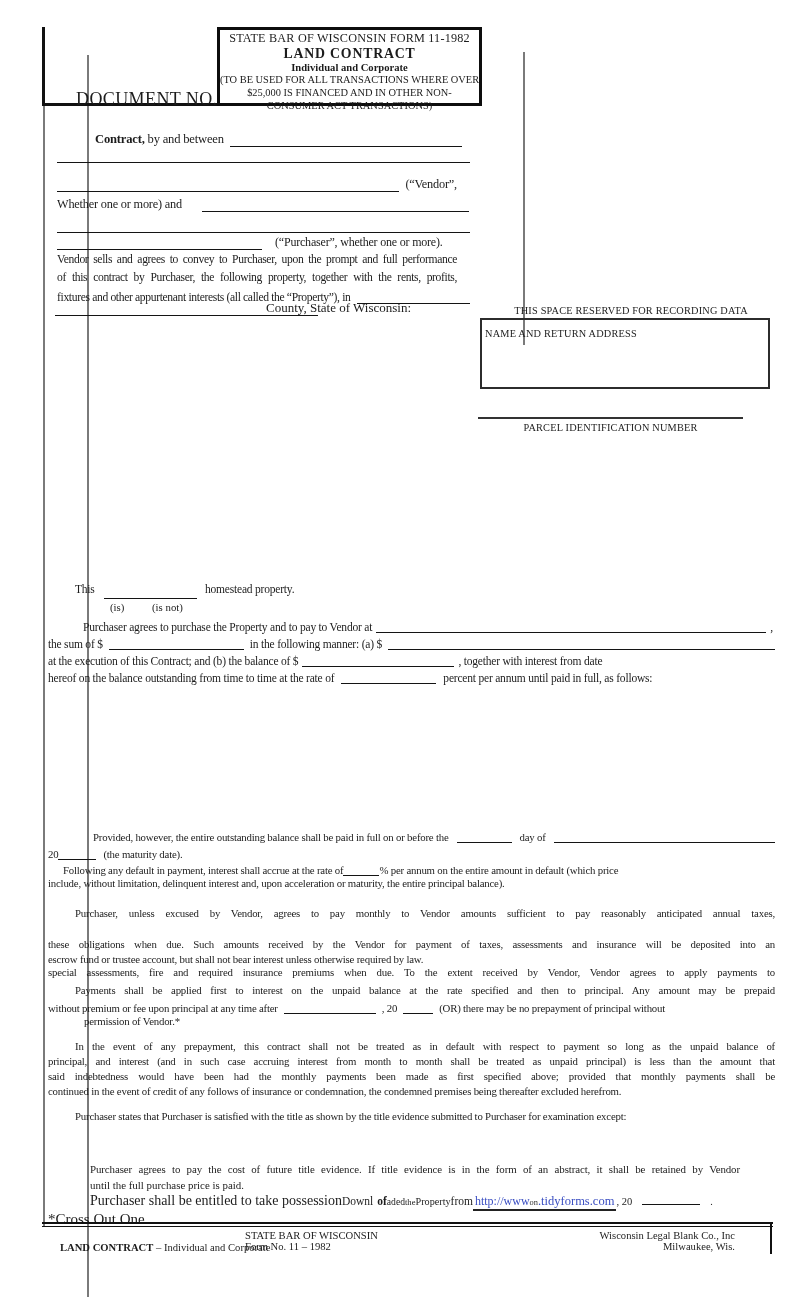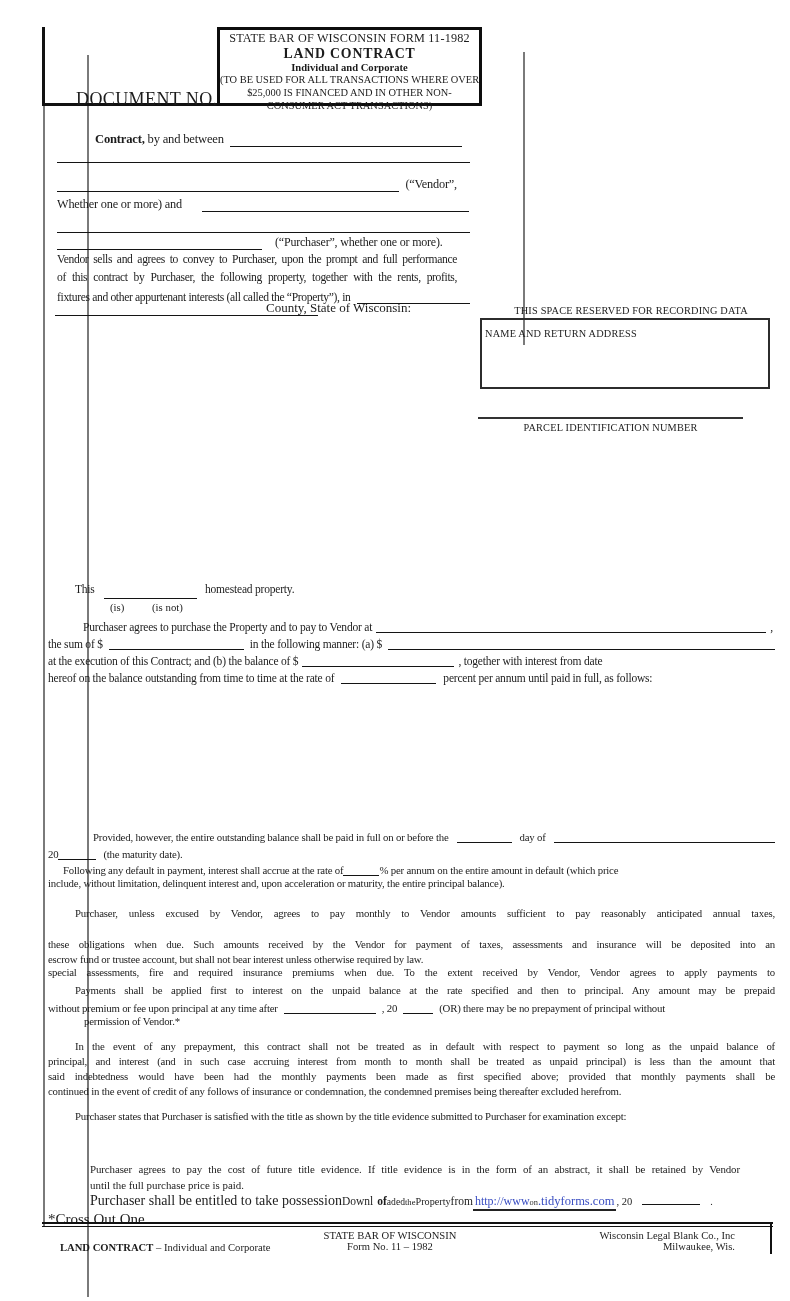--- a/index.html
+++ b/index.html
@@ -200,21 +200,21 @@
     <span class="nw" style="font-size:10.5px;">, 20</span>
     <span class="blank" style="width:58px;margin:0 10px;height:11px;"></span>
     <span class="nw" style="font-size:10px;">.</span>
   </div>
 
   <div class="abs nw" style="left:48px;top:1211px;font-size:15px;">*Cross Out One</div>
 
   <div class="foot-rule"></div>
   <div class="abs" style="left:770px;top:1222px;width:2px;height:32px;background:#111;"></div>
   <div class="abs foot nw" style="left:60px;top:1242px;"><b>LAND CONTRACT</b><span> – Individual and Corporate</span></div>
-  <div class="abs foot" style="left:245px;top:1230px;width:290px;text-align:center;">
+  <div class="abs foot" style="left:245px;top:1230px;width:290px;text-align:left;">
     <div class="nw">STATE BAR OF WISCONSIN</div>
     <div class="nw">Form No. 11 – 1982</div>
   </div>
   <div class="abs foot" style="left:555px;top:1230px;width:180px;text-align:right;">
     <div class="nw">Wisconsin Legal Blank Co., Inc</div>
     <div class="nw">Milwaukee, Wis.</div>
   </div>
 
 </div>
 

